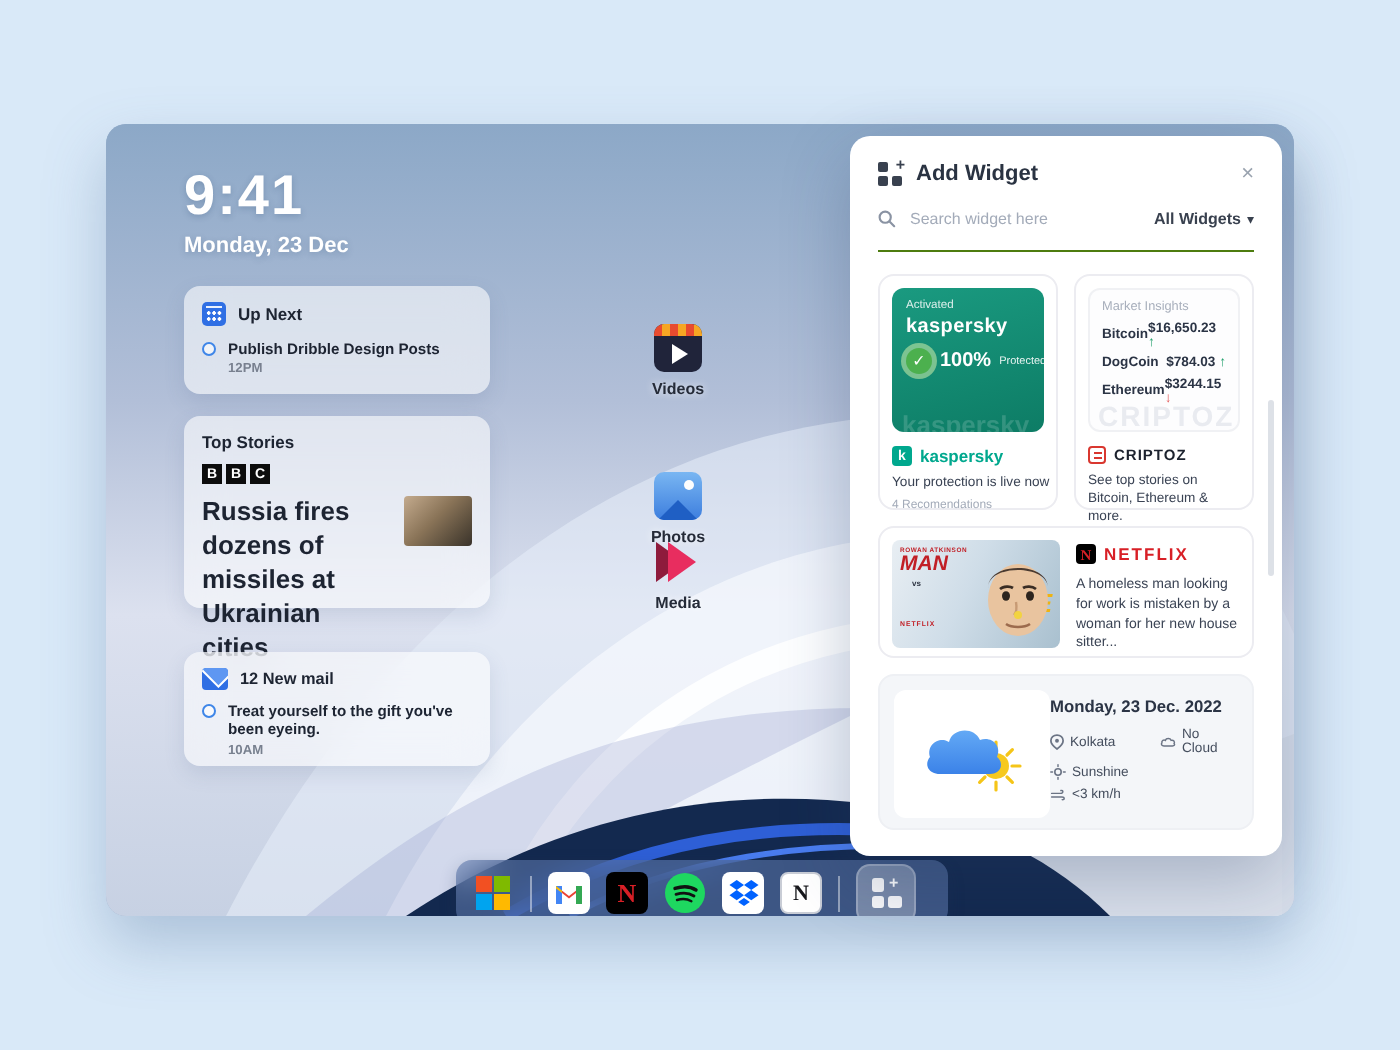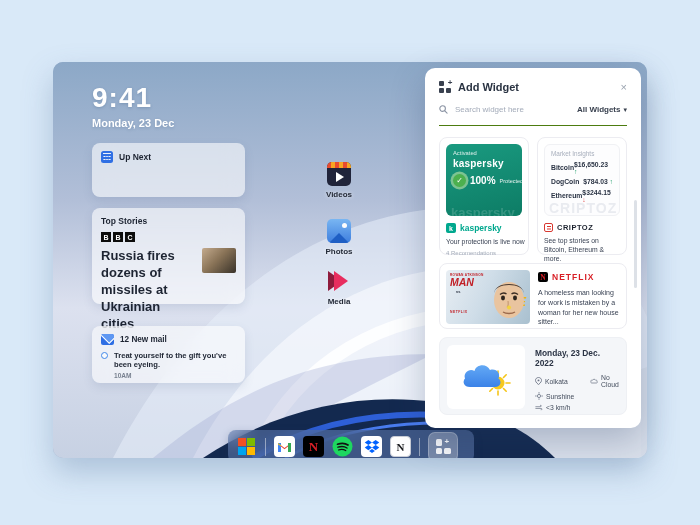--- a/index.html
+++ b/index.html
@@ -51,21 +51,21 @@
   .thumb-war { background:linear-gradient(135deg,#c4ab8e 0%,#8a7458 45%,#564a3a 80%,#3a332b 100%); }
   .thumb-crowd { background:linear-gradient(180deg,#c6d4e2 0%,#8fa3bb 35%,#55647e 75%,#39455c 100%); }
   .mail-icon { width:13px; height:11px; border-radius:2px; background:#2f6fe4; position:relative; overflow:hidden; flex:0 0 auto; }
   .mail-icon:before { content:""; position:absolute; left:1px; top:-4px; width:11px; height:9px;
     background:#5e97f2; transform:rotate(45deg); border:1px solid #fff; }
   .gw-mail .gw-head { font-size:8.2px; }
   
   .shortcut { position:absolute; width:52px; text-align:center; color:#252b38; }
   .shortcut .lbl { font-size:8px; font-weight:600; margin-top:4px; text-shadow:0 0 4px rgba(255,255,255,.8); }
   .sc-videos { left:260px; top:100px; }
-  .sc-photos { left:260px; top:157px; }
+  .sc-photos { left:260px; top:174px; }
   .sc-media  { left:260px; top:207px; }
   .icon-videos { width:24px; height:24px; margin:0 auto; border-radius:5px; background:#20243a; position:relative; overflow:hidden; }
   .icon-videos:before { content:""; position:absolute; top:0; left:0; right:0; height:6px;
     background:repeating-linear-gradient(90deg,#e84b2f 0 4px,#f6a623 4px 8px); }
   .icon-videos:after { content:""; position:absolute; left:9px; top:10px;
     border-left:8px solid #fff; border-top:5px solid transparent; border-bottom:5px solid transparent; }
   .icon-photos { width:24px; height:24px; margin:0 auto; border-radius:5px;
     background:linear-gradient(180deg,#79b6f2 0%,#3d7ede 100%); position:relative; overflow:hidden; }
   .icon-photos:before { content:""; position:absolute; left:-4px; bottom:-6px;
     border-left:16px solid transparent; border-right:16px solid transparent; border-bottom:16px solid #1f5fc4; }
@@ -164,21 +164,21 @@
   .poster-vs { font-size:4px; font-weight:700; color:#2b3240; margin:1px 0 1px 6px; }
   .poster-bee { font-size:13px; font-weight:700; color:#eeb312; line-height:1; font-style:italic;text-align:right; }
   .poster-nf { font-size:3.4px; color:#c11f26; font-weight:800; letter-spacing:.5px; margin-top:2px; }
   .face { position:absolute; right:2px; top:4px; width:40px; height:50px; }
   .nf-right { flex:1; padding-top:2px; }
   .nf-brand-row { display:flex; align-items:center; gap:4px; }
   .nf-n { width:10px; height:10px; background:#000; border-radius:2px; color:#d81f26; font-size:7.5px; font-weight:800;
     font-family:"Liberation Serif",serif; display:flex; align-items:center; justify-content:center; }
   .nf-word { font-size:8.5px; font-weight:800; color:#d81f26; letter-spacing:1px; }
   .nf-desc { font-size:7px; color:#3a4354; line-height:1.4; margin-top:6px; }
-  .weather-card { height:78px; margin-top:8px; background:#f4f6f9; border-color:#eef0f4; padding:7px; gap:10px;justify-content:center; }
+  .weather-card { height:78px; margin-top:8px; background:#f4f6f9; border-color:#eef0f4; padding:7px; gap:0;justify-content:center; }
   .weather-art { width:78px; height:64px; background:#fff; border-radius:6px; display:flex; align-items:center; justify-content:center; flex:0 0 auto; }
   .weather-info { flex:1; padding-top:3px; }
   .weather-date { font-size:8.4px; font-weight:700; color:#2b3445; }
   .w-grid { display:grid; grid-template-columns:55px 1fr; row-gap:4px; margin-top:6px; }
   .w-item { display:flex; align-items:center; gap:3px; font-size:6.8px; color:#454e5e; }
   .w-item svg { flex:0 0 auto; }
   .panel-scrollbar { position:absolute; right:4px; top:132px; width:3px; height:88px; border-radius:2px; background:#dde1e7; }
 </style>
 </head>
 <body>
@@ -207,20 +207,27 @@
 
   <div class="clock">
     <div class="time">9:41</div>
     <div class="date">Monday, 23 Dec</div>
   </div>
 
   <div class="gw gw-upnext">
     <div class="gw-head">
       <span class="cal-icon"></span>
       <span>Up Next</span>
+    </div>
+    <div class="gw-row">
+      <span class="bullet"></span>
+      <div>
+        <div class="gw-event">Publish Dribble Design Posts</div>
+        <div class="gw-time">12PM</div>
+      </div>
     </div>
   </div>
 
   <div class="gw gw-stories">
     <div class="gw-head">
       <span>Top Stories</span>
     </div>
     <div class="bbc-row">
       <span class="bbc-box">B</span>
       <span class="bbc-box">B</span>

